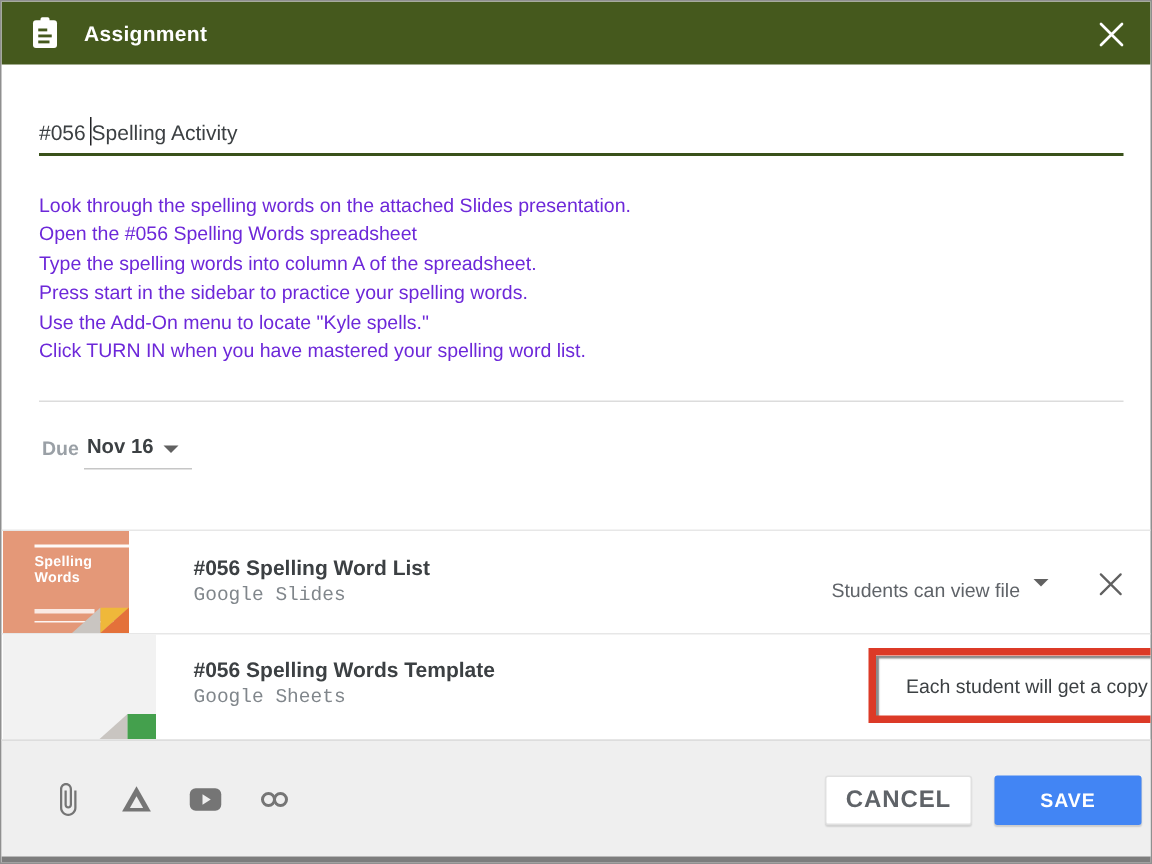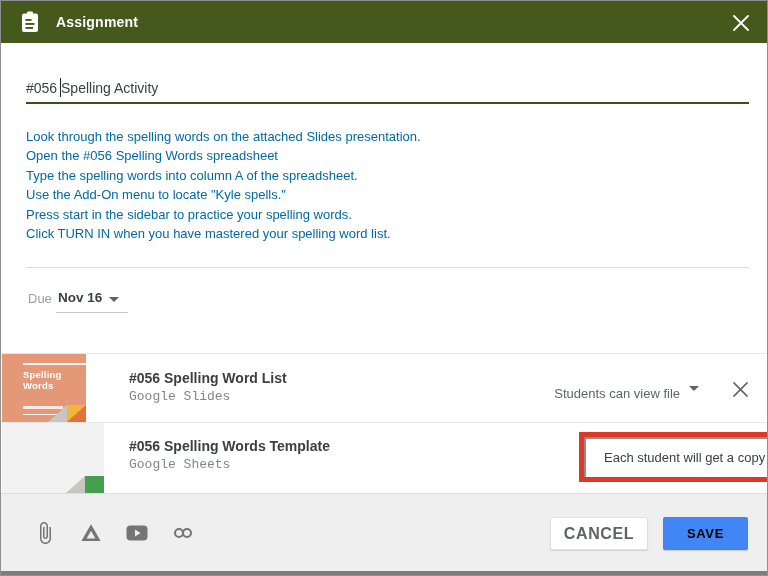--- a/index.html
+++ b/index.html
@@ -30,27 +30,27 @@
   }
   .title-cursor {
     position:absolute; left:34px; top:-2px; width:1px; height:19px; background:#202124;
   }
   .title-underline {
     position:absolute; left:25px; top:101px; width:723px; height:2px; background:#39511a;
   }
   
   .description {
     position:absolute; left:25px; top:126px; width:700px;
-    font-size:13px; line-height:19.4px; color:#0369a1;
+    font-size:13px; line-height:19.4px; color:#6d28d9;
   }
   .desc-underline {
     position:absolute; left:25px; top:266px; width:723px; height:1px; background:#dcdcdc;
   }
   
-  .due-label { position:absolute; left:27px; top:290px; font-size:13px; color:#9aa0a6; }
+  .due-label { position:absolute; left:27px; top:290px; font-size:13px; color:#9aa0a6;font-weight:bold; }
   .due-value {
     position:absolute; left:57px; top:289px; font-size:13.5px; font-weight:bold; color:#3c4043;
     cursor:pointer;
   }
   .due-caret {
     position:absolute; left:108px; top:296px; width:0; height:0;
     border-left:5px solid transparent; border-right:5px solid transparent;
     border-top:5px solid #616161;
   }
   .due-underline { position:absolute; left:55px; top:311px; width:72px; height:1px; background:#c6c6c6; }
@@ -97,24 +97,24 @@
   }
   .tool-icon { position:absolute; top:520px; width:24px; height:24px; cursor:pointer; }
   .btn-cancel {
     position:absolute; left:549px; top:516px; width:98px; height:33px;
     background:#fff; border:1px solid #e0e0e0; border-radius:2px;
     box-shadow:0 1px 1px rgba(0,0,0,.12);
     font-size:16px; font-weight:bold; letter-spacing:.6px; color:#5f6368;
     display:flex; align-items:center; justify-content:center; cursor:pointer;
   }
   .btn-save {
-    position:absolute; left:662px; top:516px; width:85px; height:33px;
+    position:absolute; left:662px; top:516px; width:98px; height:33px;
     background:#4285f4; border:none; border-radius:2px;
     box-shadow:0 1px 1px rgba(0,0,0,.15);
-    font-size:13px; font-weight:bold; letter-spacing:.6px; color:#000000;
+    font-size:13px; font-weight:bold; letter-spacing:.6px; color:#ffffff;
     display:flex; align-items:center; justify-content:center; cursor:pointer;
   }
   .bottom-strip { position:absolute; left:0; top:570px; width:768px; height:6px; background:#7d7d7d; }
 </style>
 </head>
 <body>
 
 <div class="frame">
 
   <div class="header">
@@ -138,22 +138,22 @@
   <div class="title-field">
     <span>#056 Spelling Activity</span>
     <span class="title-cursor"></span>
   </div>
   <div class="title-underline"></div>
 
   <div class="description">
     <div>Look through the spelling words on the attached Slides presentation.</div>
     <div>Open the #056 Spelling Words spreadsheet</div>
     <div>Type the spelling words into column A of the spreadsheet.</div>
+    <div>Press start in the sidebar to practice your spelling words.</div>
     <div>Use the Add-On menu to locate "Kyle spells."</div>
-    <div>Press start in the sidebar to practice your spelling words.</div>
     <div>Click TURN IN when you have mastered your spelling word list.</div>
   </div>
   <div class="desc-underline"></div>
 
   <span class="due-label">Due</span>
   <span class="due-value">Nov 16</span>
   <span class="due-caret"></span>
   <div class="due-underline"></div>
 
   <div class="attach-top-border"></div>

